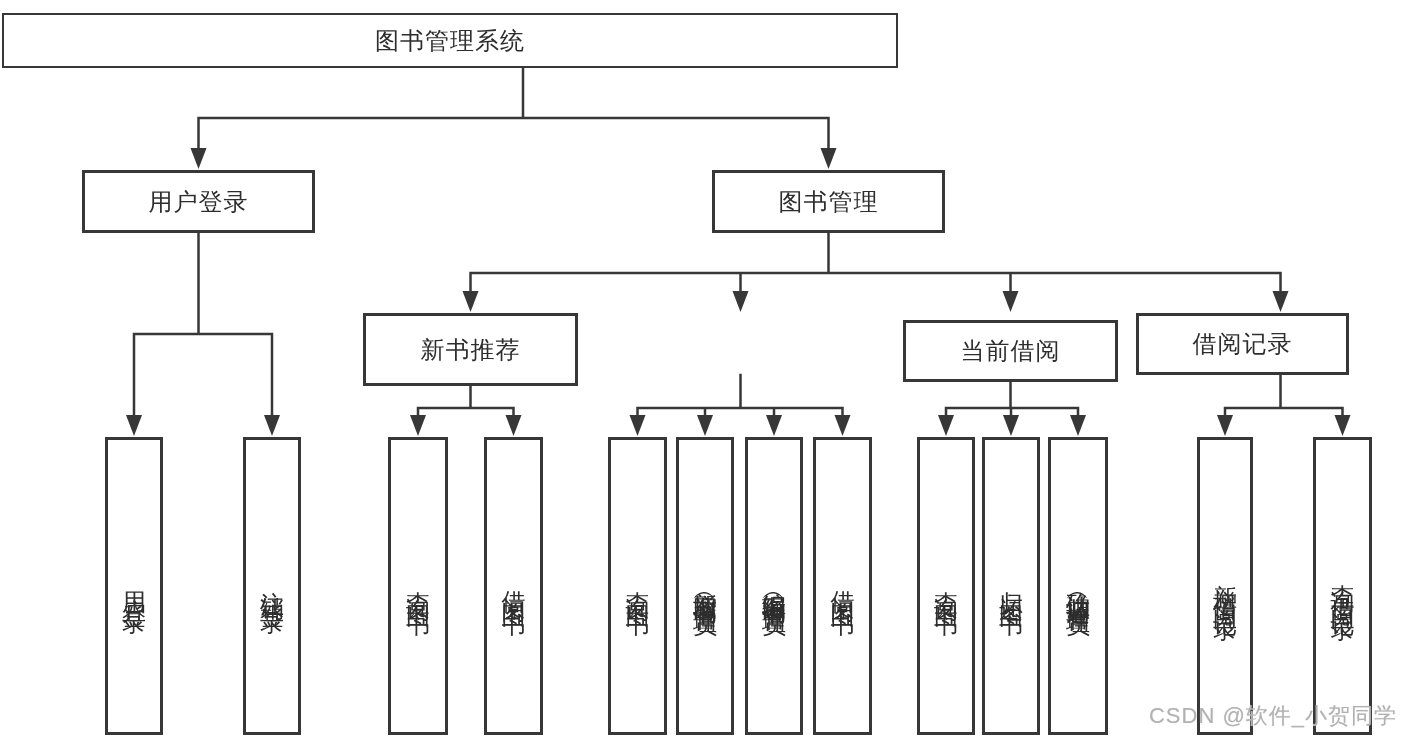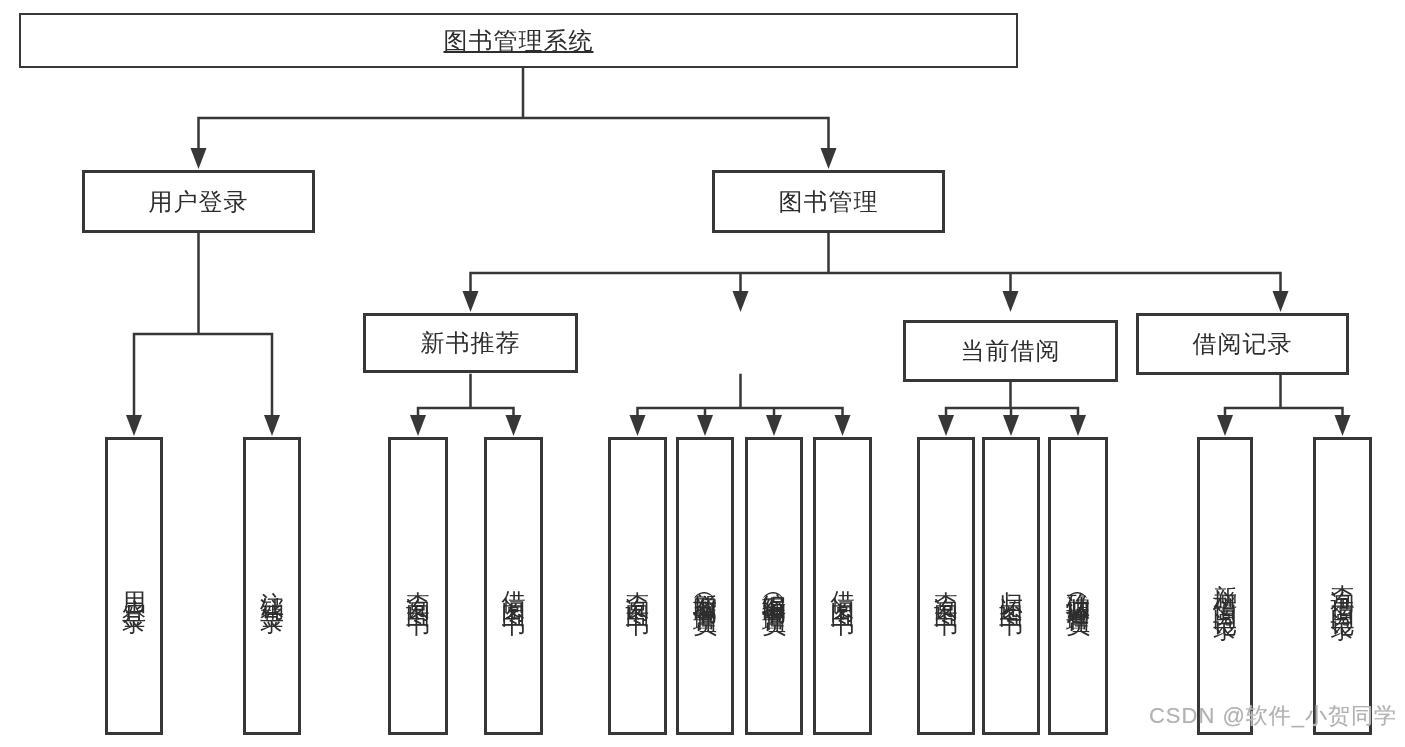--- a/index.html
+++ b/index.html
@@ -84,24 +84,24 @@
       <polygon points="766,415 782,415 774,436" fill="#373737"></polygon>
       <polygon points="834.5,415 850.5,415 842.5,436" fill="#373737"></polygon>
       <polygon points="938,415 954,415 946,436" fill="#373737"></polygon>
       <polygon points="1003,415 1019,415 1011,436" fill="#373737"></polygon>
       <polygon points="1070,415 1086,415 1078,436" fill="#373737"></polygon>
       <polygon points="1217,415 1233,415 1225,436" fill="#373737"></polygon>
       <polygon points="1334.5,415 1350.5,415 1342.5,436" fill="#373737"></polygon>
     </svg>
 
   <div id="watermark">CSDN @软件_小贺同学</div>
-<div class="node h root" style="left: 19px; top: 13px; width: 999px; height: 55px; text-decoration: underline;">图书管理系统</div>
+<div class="node h root" style="left: 2px; top: 13px; width: 896px; height: 55px;">图书管理系统</div>
     <div class="node h" style="left: 82px; top: 170px; width: 233px; height: 63px;">用户登录</div>
     <div class="node h" style="left: 712px; top: 170px; width: 233px; height: 63px; font-family: Liberation Mono, monospace;">图书管理</div>
-    <div class="node h" style="left: 363px; top: 313px; width: 215px; height: 60px;">新书推荐</div>
+    <div class="node h" style="left: 363px; top: 313px; width: 215px; height: 73px;">新书推荐</div>
     <div class="node h" style="left: 903px; top: 320px; width: 215px; height: 62px;">当前借阅</div>
     <div class="node h" style="left: 1136px; top: 313px; width: 213px; height: 62px;">借阅记录</div>
     <div class="node v" style="left: 105px; top: 437px; width: 58px; height: 298px;">用户登录</div>
     <div class="node v" style="left: 243px; top: 437px; width: 58px; height: 298px;">注销登录</div>
     <div class="node v" style="left: 388px; top: 437px; width: 60px; height: 298px;">查询图书</div>
     <div class="node v" style="left: 484px; top: 437px; width: 59px; height: 298px;">借阅图书</div>
     <div class="node v" style="left: 608px; top: 437px; width: 59px; height: 298px;">查询图书</div>
     <div class="node v long" style="left: 676px; top: 437px; width: 58px; height: 298px;">新增图书（管理员）</div>
     <div class="node v long" style="left: 745px; top: 437px; width: 58px; height: 298px;">编辑图书（管理员）</div>
     <div class="node v" style="left: 813px; top: 437px; width: 59px; height: 298px;">借阅图书</div>

